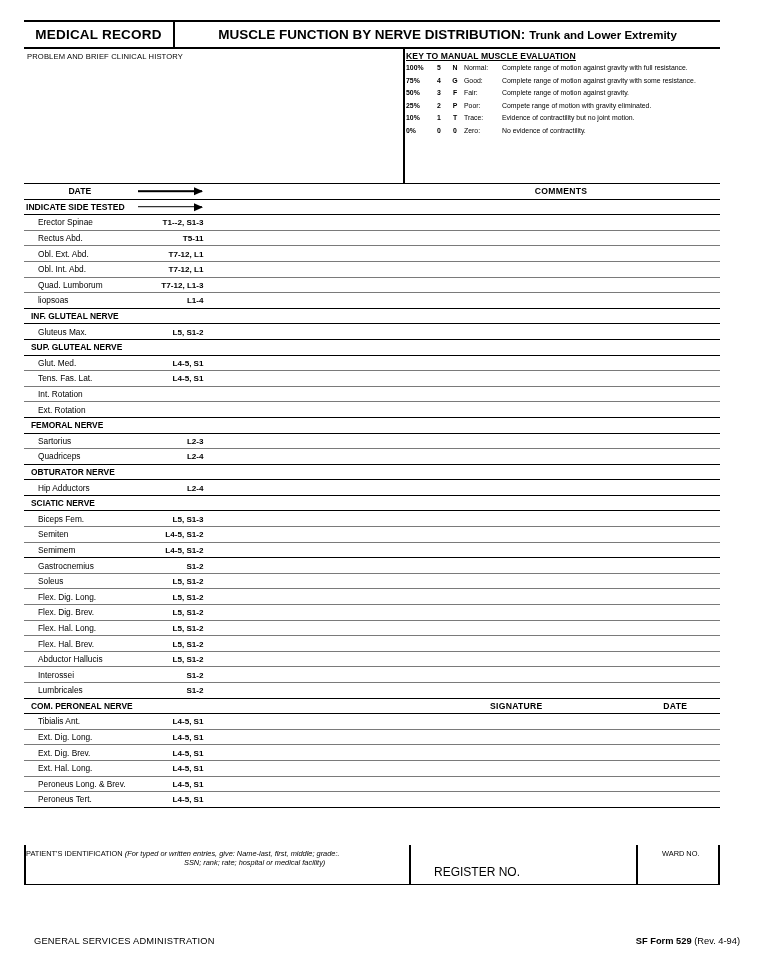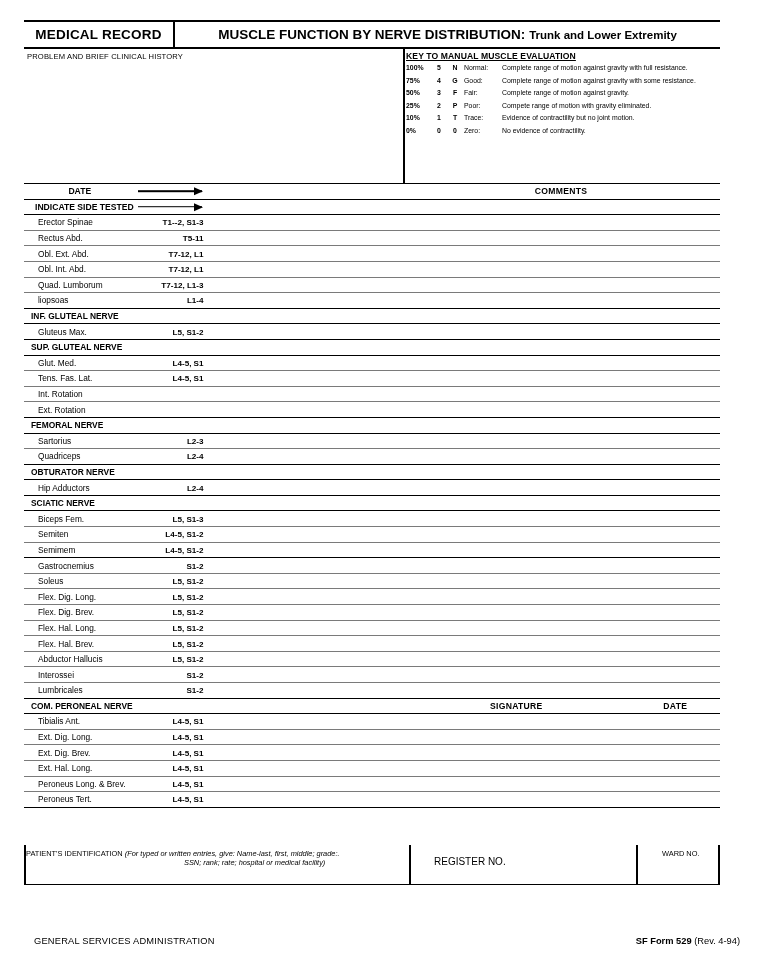--- a/index.html
+++ b/index.html
@@ -103,21 +103,21 @@
 
   
   .idblock{
     position:absolute;left:24px;top:845px;width:696px;height:40px;
     box-sizing:border-box;border-bottom:1.9px solid #000;
   }
   .idblock .vline{position:absolute;top:0;width:1.6px;height:100%;background:#000;}
   .pid-l1{position:absolute;left:2px;top:4px;font-size:7.4px;}
   .pid-l1 i{font-style:italic;}
   .pid-l2{position:absolute;left:160px;top:13px;font-size:7.4px;font-style:italic;}
-  .reg-lb{position:absolute;left:410px;top:11px;font-size:10px;}
+  .reg-lb{position:absolute;left:410px;top:20px;font-size:12px;}
   .ward-lb{position:absolute;left:638px;top:4px;font-size:7.4px;}
 
   
   .foot-left{position:absolute;left:34px;top:936px;font-size:9.3px;letter-spacing:.2px;}
   .foot-right{position:absolute;right:28px;top:936px;font-size:9.3px;padding-left:17px;}
   .foot-right b{font-weight:bold;}
 </style>
 </head>
 <body>
 
@@ -206,21 +206,21 @@
           <td class="dc"></td>
           <td class="dc"></td>
           <td class="dc"></td>
           <td class="dc"></td>
           <td class="cm" colspan="2">
             <div class="cm-hd">COMMENTS</div>
           </td>
         </tr>
         <tr class="rowh thickline">
           <td class="arrowcell">
-            <span class="txt" style="left:11px;text-align:center;">INDICATE SIDE TESTED</span>
+            <span class="txt" style="left:2px;text-align:center;">INDICATE SIDE TESTED</span>
             <span class="arw"></span>
           </td>
           <td class="dc"></td>
           <td class="dc"></td>
           <td class="dc"></td>
           <td class="dc"></td>
           <td class="dc"></td>
           <td class="dc"></td>
           <td class="cm" colspan="2"></td>
         </tr>

